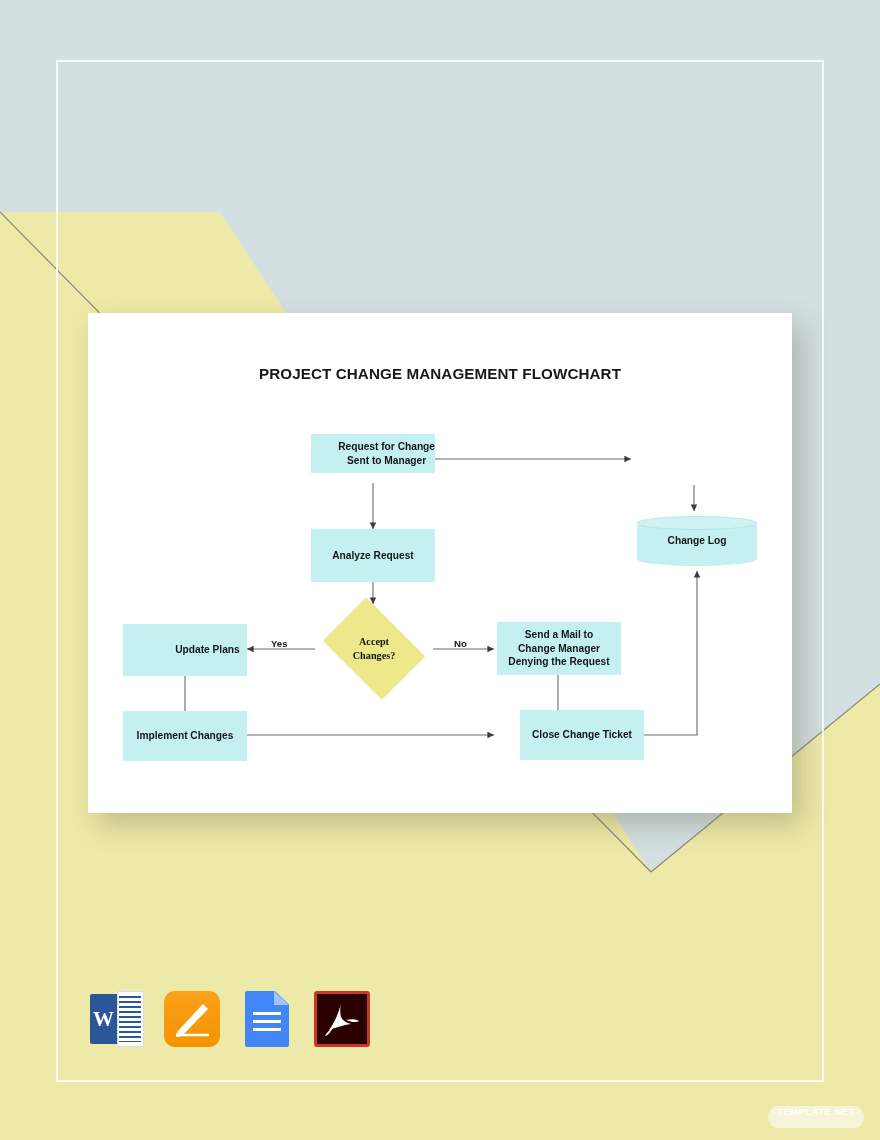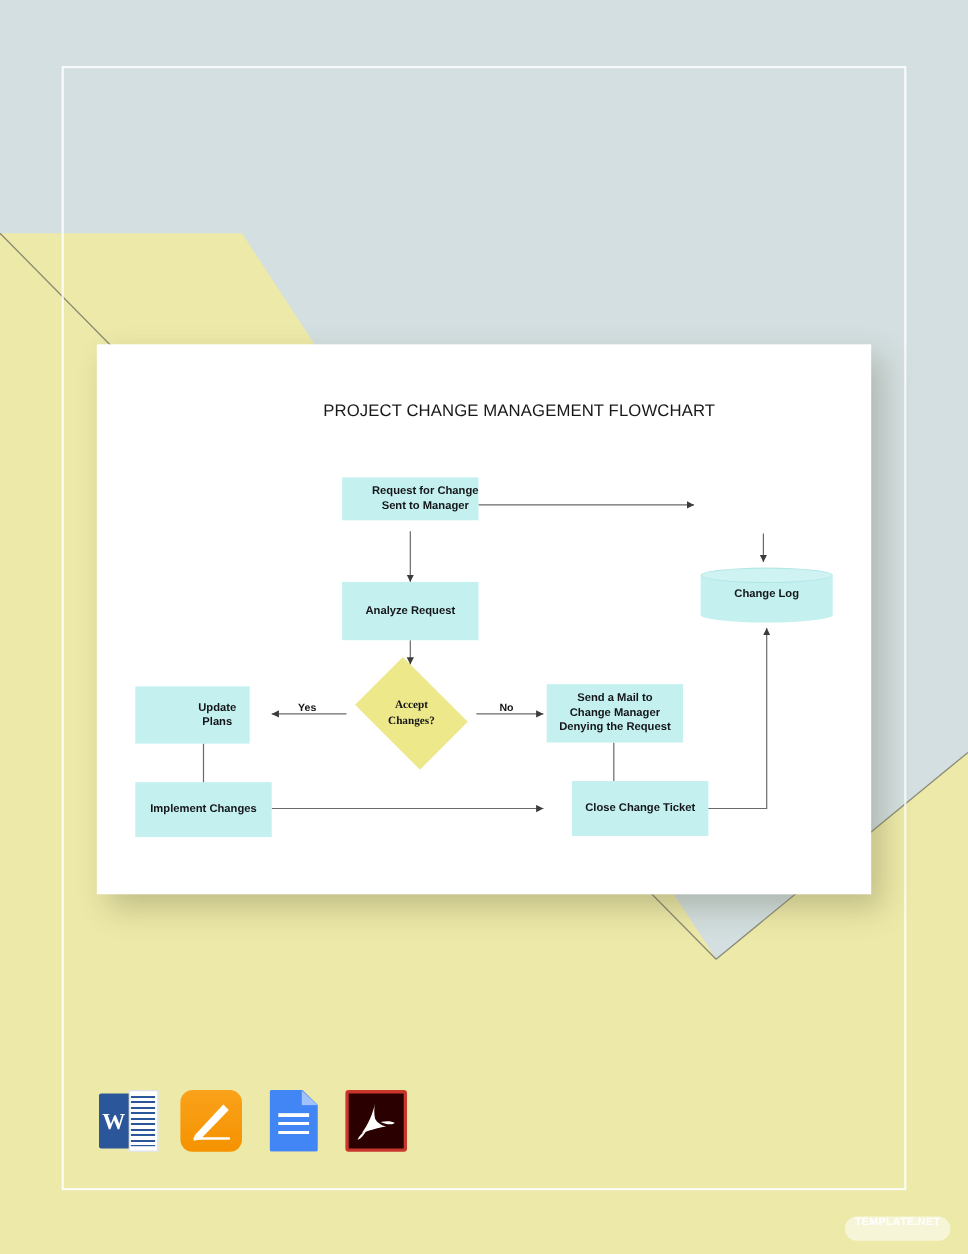--- a/index.html
+++ b/index.html
@@ -58,24 +58,23 @@
     box-shadow: 10px 12px 26px rgba(90,90,60,0.30);
   }
 
   #doc-title {
     position: absolute;
     left: 0;
     top: 52px;
     width: 704px;
     text-align: center;
     font-size: 15.2px;
-    font-weight: normal;
+    font-weight: bold;
     letter-spacing: 0.1px;
     color: #17181A;
-    padding-left: 32px;
   }
 
   
   #flow-canvas {
     position: absolute;
     left: 0; top: 0;
     width: 704px; height: 500px;
   }
   #flow-svg {
     position: absolute;
@@ -336,21 +335,21 @@
       <div class="diamond-label">
         <span>Accept</span>
         <span>Changes?</span>
       </div>
     </div>
 
     <div class="edge-label" style="left:183px; top:325px;text-align:right;">Yes</div>
 
     <div class="edge-label" style="left:366px; top:325px;">No</div>
 
-    <div class="node rect" style="left:35px; top:311px; width:104px; height:52px;padding-left:45px;">
+    <div class="node rect" style="left:35px; top:311px; width:124px; height:52px;padding-left:45px;">
       <span>Update Plans</span>
     </div>
 
     <div class="node rect" style="left:409px; top:309px; width:124px; height:53px;">
       <div>
         <span>Send a Mail to</span>
         <span>Change Manager</span>
         <span>Denying the Request</span>
       </div>
     </div>

